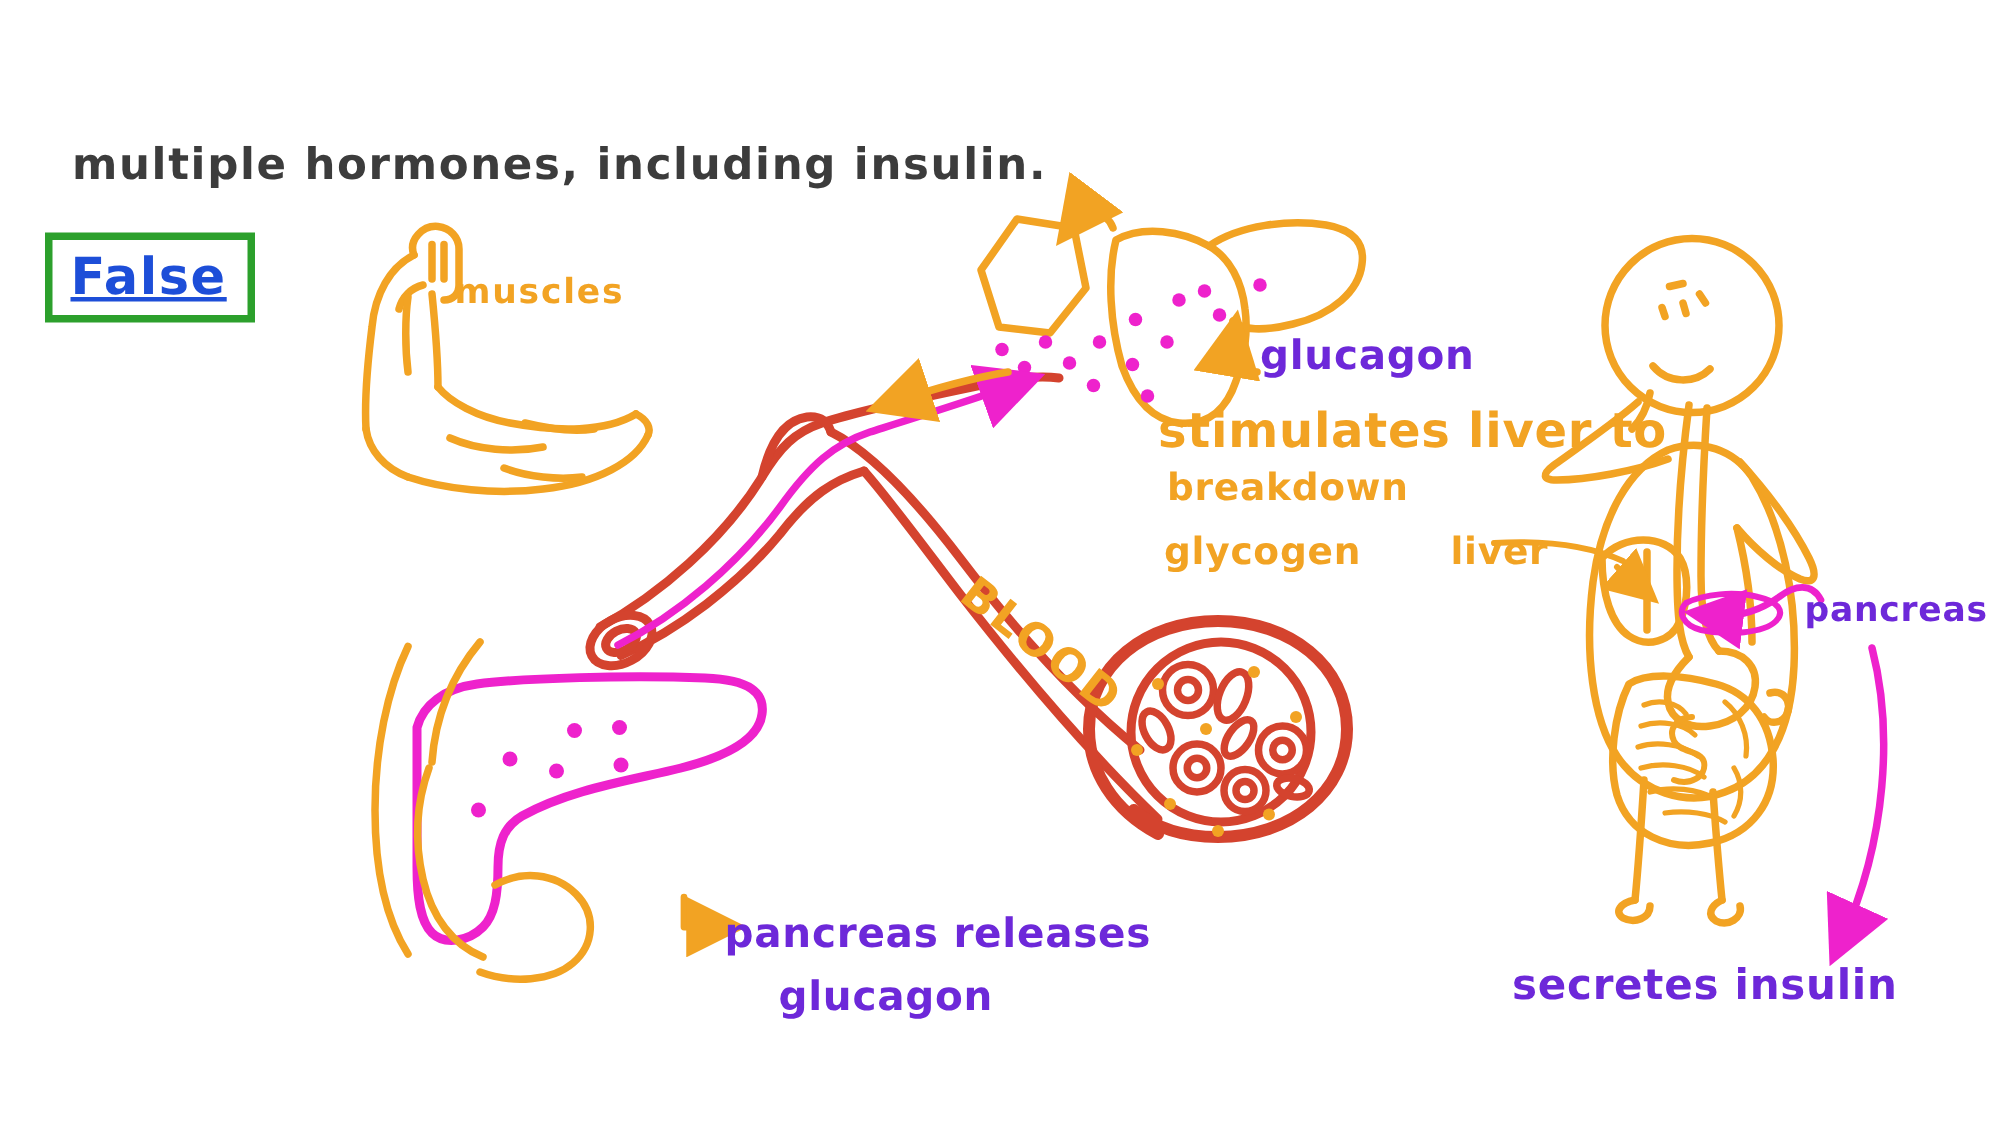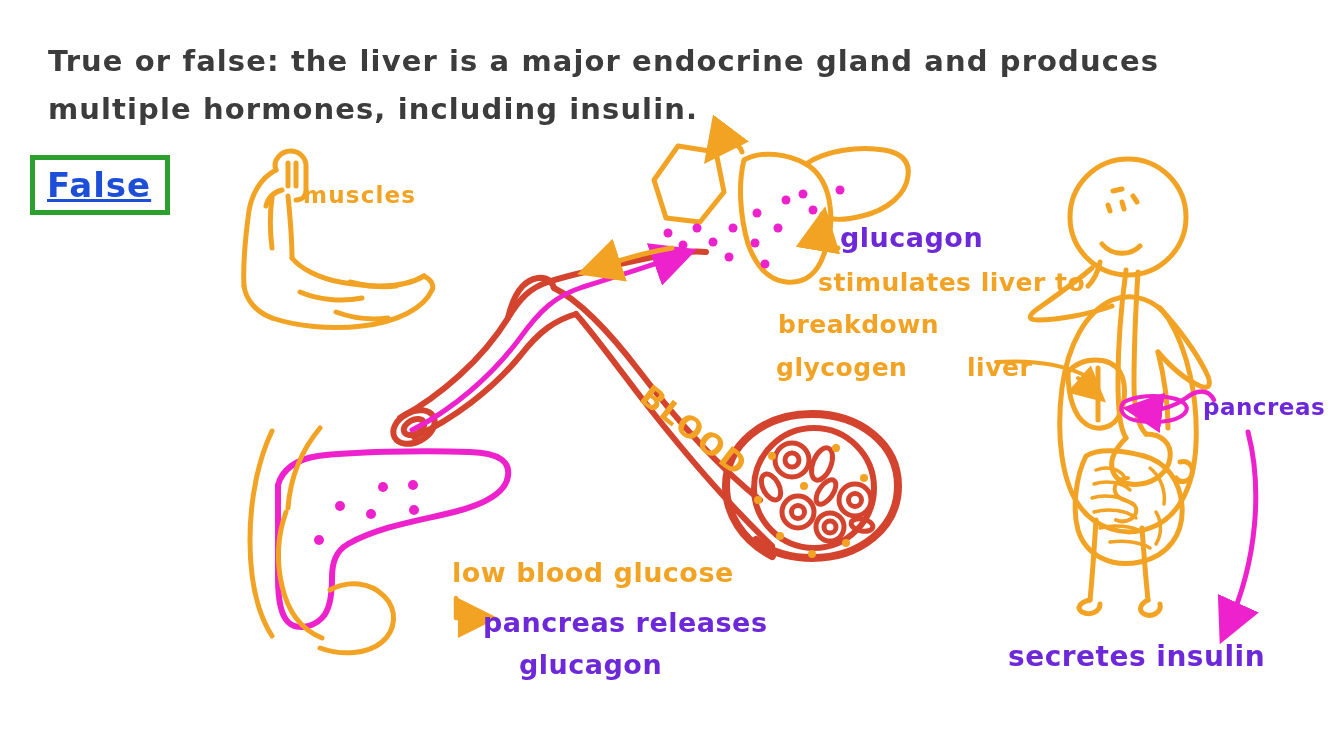--- a/index.html
+++ b/index.html
@@ -68,41 +68,40 @@
     font-weight: 600;
     letter-spacing: 1px;
     text-decoration: underline;
   }
   
   .lbl-orange { color: #f2a323; font-weight: 600; }
   .lbl-magenta { color: #6d28d9; font-weight: 600; }
 
   #label-muscles { left: 303px; top: 182px; font-size: 23px; letter-spacing: 1.2px; }
   #label-glucagon { left: 840px; top: 222px; font-size: 27px; }
-  #label-stim-1 { left: 772px; top: 268px; font-size: 25px; margin-left: 46px; }
+  #label-stim-1 { left: 772px; top: 268px; font-size: 32px; }
   #label-stim-2 { left: 778px; top: 310px; font-size: 25px; }
   #label-stim-3 { left: 776px; top: 353px; font-size: 25px; }
   #label-liver { left: 940px; top: 353px; font-size: 25px; margin-left: 27px; }
   #label-pancreas-right { left: 1203px; top: 394px; font-size: 23px; }
   #label-blood {
     left: 655px; top: 378px; font-size: 30px; font-weight: 700;
     transform: rotate(38deg); transform-origin: left top; letter-spacing: 2px;
   }
   #label-low-glucose { left: 452px; top: 557px; font-size: 27px; }
   #label-pan-release { left: 483px; top: 607px; font-size: 27px; }
   #label-glucagon-2 { left: 519px; top: 649px; font-size: 27px; }
   #label-secretes-1 { left: 1008px; top: 640px; font-size: 28px; }
   #label-secretes-2 { left: 1013px; top: 683px; font-size: 28px; }
 </style>
 </head>
 <body>
 
 <div id="canvas">
 
-  <div class="hand-text" id="question-line-1">True or false: the liver is a major endocrine gland and produces</div>
   <div class="hand-text" id="question-line-2">multiple hormones, including insulin.</div>
 
   <div id="answer-box"></div>
   <div class="hand-text" id="answer-label">False</div>
 
   <svg class="layer" viewBox="0 0 1344 756">
     <defs>
       <marker id="ar-orange" markerWidth="9" markerHeight="9" refX="5" refY="4.5" orient="auto" markerUnits="strokeWidth">
         <path d="M0,0 L9,4.5 L0,9 z" fill="#f2a323"></path>
       </marker>
@@ -337,19 +336,18 @@
   <div class="hand-text lbl-orange" id="label-stim-1">stimulates liver to</div>
   <div class="hand-text lbl-orange" id="label-stim-2">breakdown</div>
   <div class="hand-text lbl-orange" id="label-stim-3">glycogen</div>
 
   <div class="hand-text lbl-orange" id="label-liver">liver</div>
 
   <div class="hand-text lbl-magenta" id="label-pancreas-right">pancreas</div>
 
   <div class="hand-text lbl-orange" id="label-blood">BLOOD</div>
 
-  <div class="hand-text lbl-orange" id="label-low-glucose">low blood glucose</div>
   <div class="hand-text lbl-magenta" id="label-pan-release">pancreas releases</div>
   <div class="hand-text lbl-magenta" id="label-glucagon-2">glucagon</div>
 
   <div class="hand-text lbl-magenta" id="label-secretes-1">secretes insulin</div>
 
 </div>
 
 </body></html>

